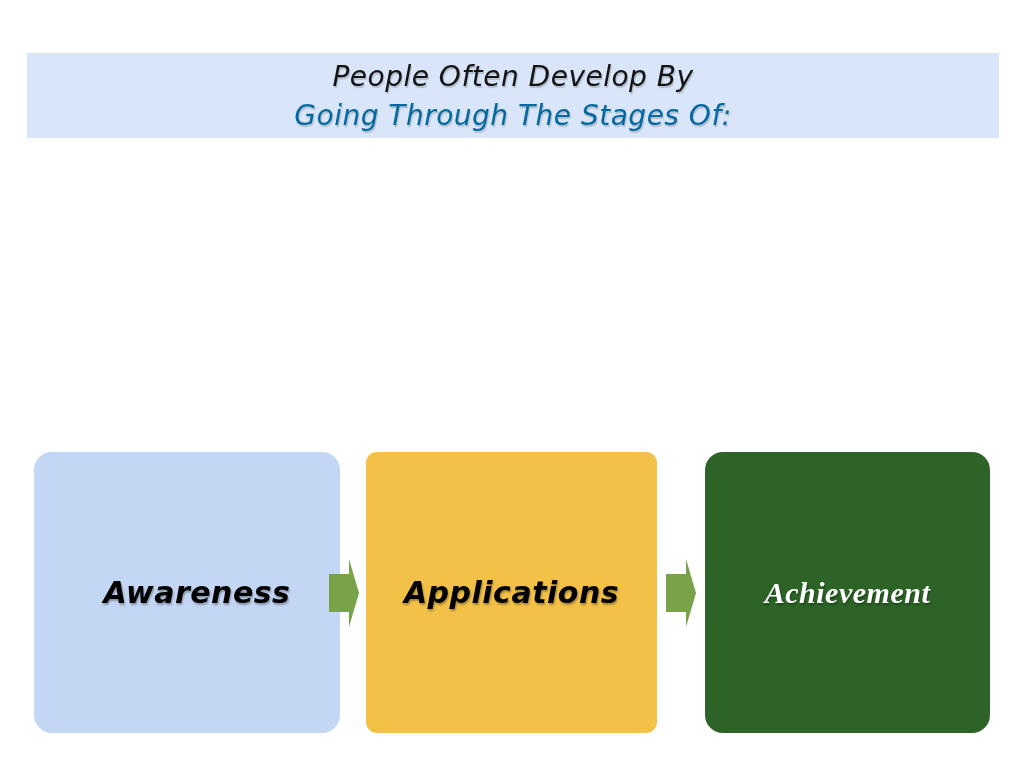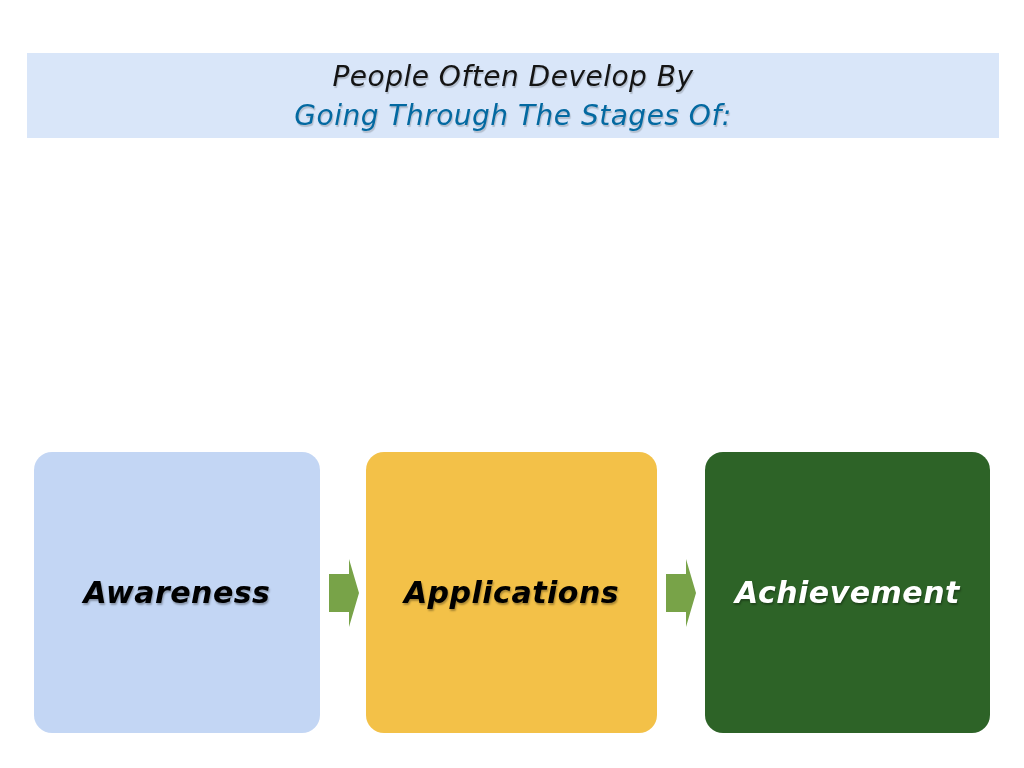--- a/index.html
+++ b/index.html
@@ -39,21 +39,21 @@
   }
   .stage-box {
     position: absolute;
     top: 452px;
     height: 281px;
     border-radius: 18px;
     display: flex;
     justify-content: center;
     align-items: center;
   }
-  .stage-box.stage-1 { left: 34px;  width: 286px; }
+  .stage-box.stage-1 { left: 34px;  width: 286px; padding-left: 20px; }
   .stage-box.stage-2 { left: 366px; width: 291px; }
   .stage-box.stage-3 { left: 705px; width: 285px; }
   .stage-label {
     font-style: italic;
     font-weight: bold;
     font-size: 30px;
     letter-spacing: 0.5px;
     text-shadow: 1px 2px 2px rgba(0,0,0,0.3);
     white-space: nowrap;
   }
@@ -77,25 +77,25 @@
   </div>
 
   <div class="stage-box stage-1" style="background-color: rgb(195, 214, 244);">
     <span class="stage-label" style="color: rgb(0, 0, 0);">Awareness</span>
   </div>
 
   <svg class="flow-arrow arrow-1" viewBox="0 0 30 72">
     <polygon points="0,17 20,17 20,2 30,36 20,70 20,55 0,55" fill="#78a348"></polygon>
   </svg>
 
-  <div class="stage-box stage-2" style="background-color: rgb(243, 193, 72);">
+  <div class="stage-box stage-2" style="background-color: rgb(243, 193, 72); border-radius: 11px;">
     <span class="stage-label" style="color: rgb(0, 0, 0);">Applications</span>
   </div>
 
   <svg class="flow-arrow arrow-2" viewBox="0 0 30 72">
     <polygon points="0,17 20,17 20,2 30,36 20,70 20,55 0,55" fill="#78a348"></polygon>
   </svg>
 
-  <div class="stage-box stage-3" style="background-color: rgb(45, 99, 39);">
+  <div class="stage-box stage-3" style="background-color: rgb(45, 99, 39); font-family: Liberation Serif, serif;">
     <span class="stage-label" style="color: rgb(255, 255, 255);">Achievement</span>
   </div>
 
 </div>
 
 </body></html>

